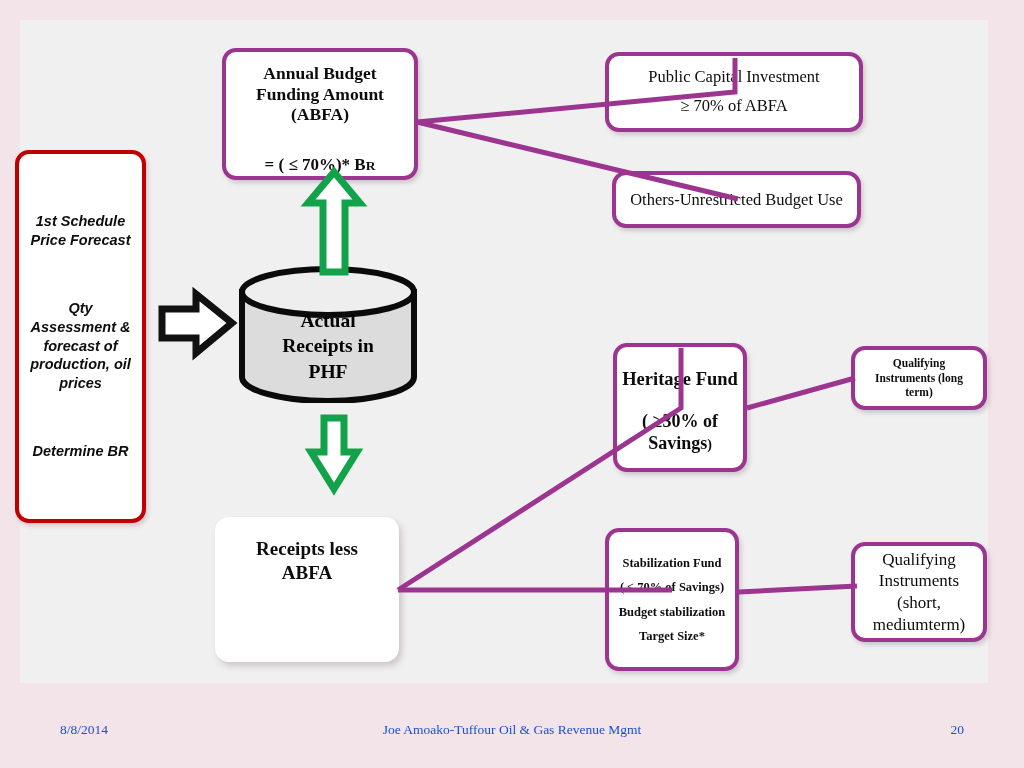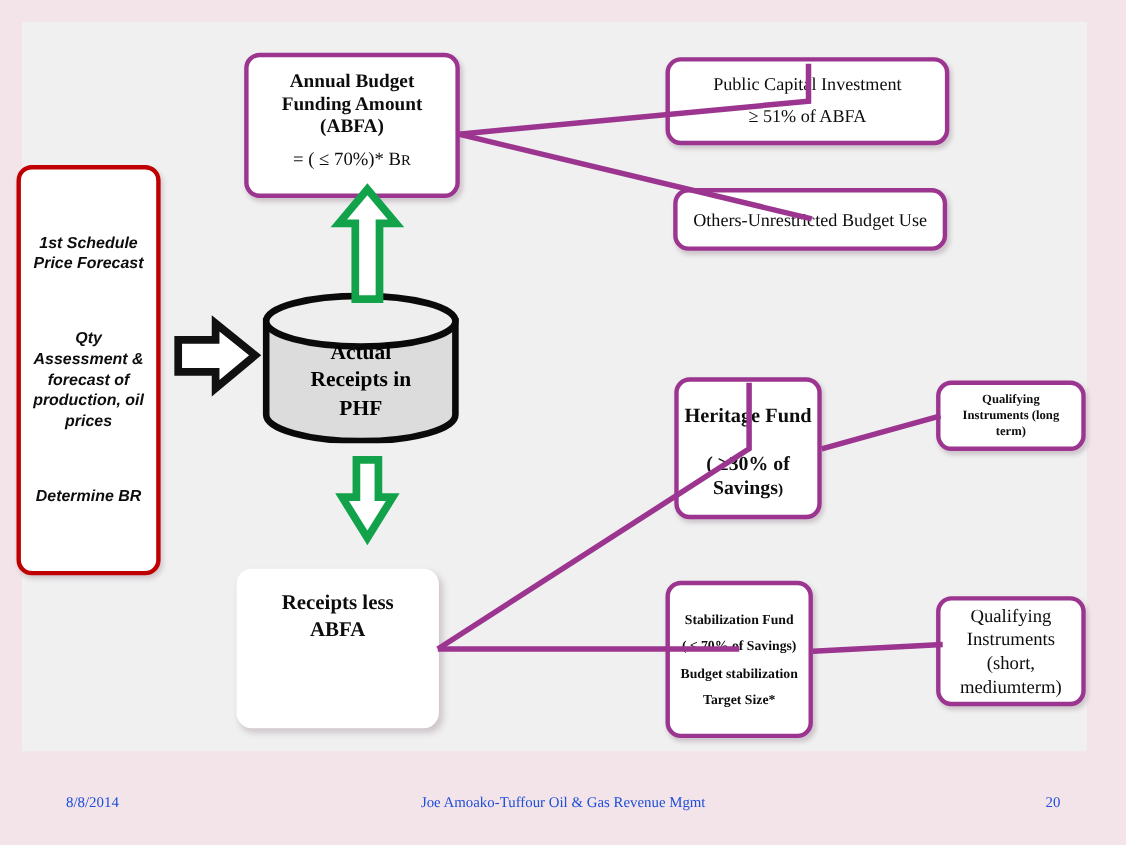--- a/index.html
+++ b/index.html
@@ -54,22 +54,22 @@
   #abfa-box {
     left: 222px; top: 48px; width: 196px; height: 132px;
     padding: 6px 8px 8px;
     justify-content: flex-start;
   }
   #abfa-box .title {
     font-weight: bold; font-size: 17.5px; line-height: 1.18;
     margin-top: 5px;
   }
   #abfa-box .formula {
-    font-weight: normal; font-size: 17px;
-    margin-top: 10px;
+    font-weight: bold; font-size: 17px;
+    margin-top: 30px;
   }
   .smallcap { font-size: 13.5px; }
 
   #pci-box {
     left: 605px; top: 52px; width: 258px; height: 80px;
   }
   #pci-box .ln { font-size: 16.5px; line-height: 1.75; }
 
   #others-box {
     left: 612px; top: 171px; width: 249px; height: 57px;
@@ -218,21 +218,21 @@
     <div class="title">
       <div>Annual Budget</div>
       <div>Funding Amount</div>
       <div>(ABFA)</div>
     </div>
     <div class="formula"><span>= ( ≤ 70%)* B</span><span class="smallcap">R</span></div>
   </div>
 
   <div id="pci-box" class="box purple-box">
     <div class="ln">Public Capital Investment</div>
-    <div class="ln">≥ 51% of ABFA</div>
+    <div class="ln">≥ 70% of ABFA</div>
   </div>
 
   <div id="others-box" class="box purple-box">
     <div class="ln">Others-Unrestricted Budget Use</div>
   </div>
 
   <div id="left-red-box" class="box red-box">
     <div class="grp">
       <div>1st  Schedule</div>
       <div>Price  Forecast</div>

